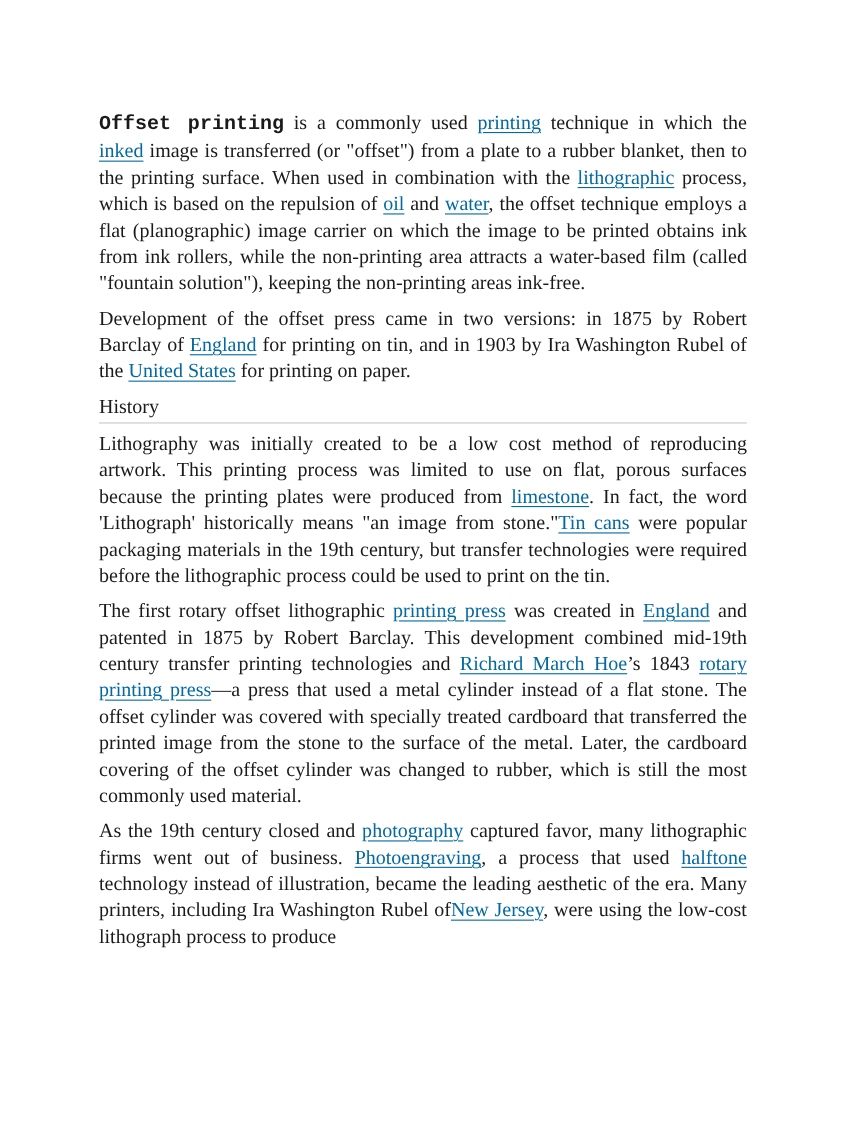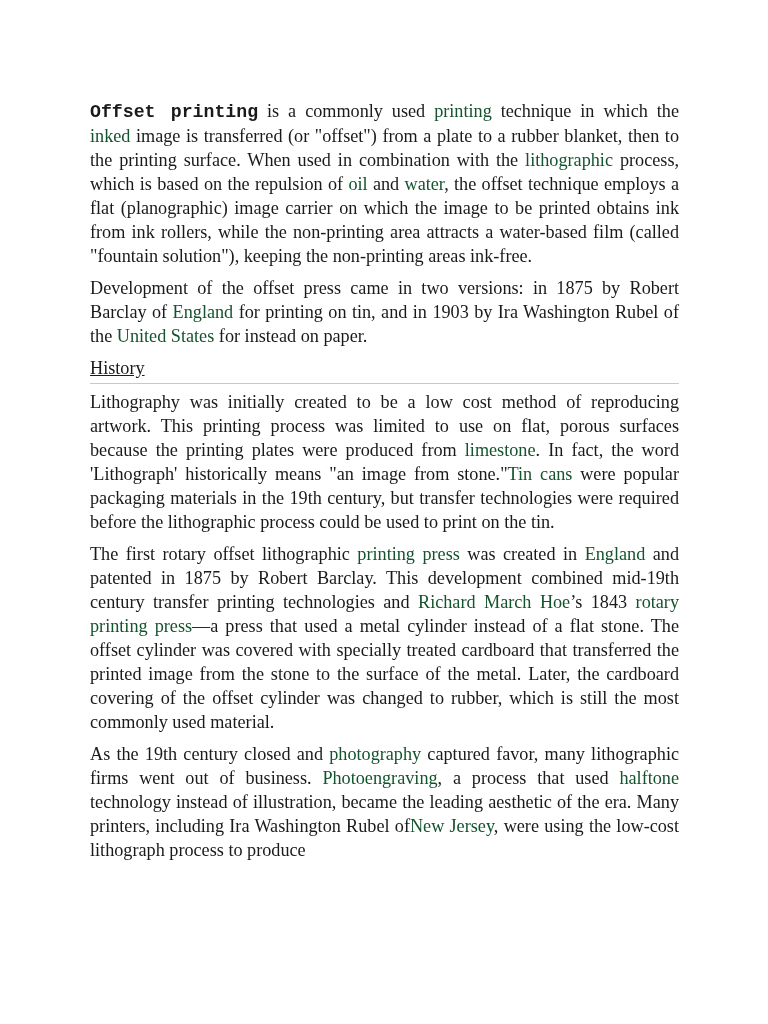--- a/index.html
+++ b/index.html
@@ -21,45 +21,45 @@
       top: 99px;
       width: 589px;
       font-size: 18.2px;
       line-height: 24px;
     }
     p {
       margin: 0 0 8px 0;
       text-align: justify;
     }
     a.link {
-      color: #14532d;
+      color: #0369a1;
+      text-decoration: underline;
       text-decoration-thickness: 1px;
       text-underline-offset: 3px;
     }
     .bold { font-weight: bold; font-family: Liberation Mono, monospace; }
     .heading {
       margin: 4px 0 6px 0;
       padding-bottom: 3px;
       border-bottom: 1px solid #c8c8c8;
       font-weight: normal;
       font-size: 18.2px;
       line-height: 24px;
-      text-decoration: underline;
     }
   </style>
 </head>
 <body>
 
 <div class="page">
   <p>
     <span class="bold">Offset printing</span><span> is a commonly used </span><a class="link">printing</a><span> technique in which the </span><a class="link">inked</a><span> image is transferred (or "offset") from a plate to a rubber blanket, then to the printing surface. When used in combination with the </span><a class="link">lithographic</a><span> process, which is based on the repulsion of </span><a class="link">oil</a><span> and </span><a class="link">water</a><span>, the offset technique employs a flat (planographic) image carrier on which the image to be printed obtains ink from ink rollers, while the non-printing area attracts a water-based film (called "fountain solution"), keeping the non-printing areas ink-free.</span>
   </p>
 
   <p>
-    <span>Development of the offset press came in two versions: in 1875 by Robert Barclay of </span><a class="link">England</a><span> for printing on tin, and in 1903 by Ira Washington Rubel of the </span><a class="link">United States</a><span> for instead on paper.</span>
+    <span>Development of the offset press came in two versions: in 1875 by Robert Barclay of </span><a class="link">England</a><span> for printing on tin, and in 1903 by Ira Washington Rubel of the </span><a class="link">United States</a><span> for printing on paper.</span>
   </p>
 
   <div class="heading">History</div>
 
   <p>
     <span>Lithography was initially created to be a low cost method of reproducing artwork. This printing process was limited to use on flat, porous surfaces because the printing plates were produced from </span><a class="link">limestone</a><span>. In fact, the word 'Lithograph' historically means "an image from stone."</span><a class="link">Tin cans</a><span> were popular packaging materials in the 19th century, but transfer technologies were required before the lithographic process could be used to print on the tin.</span>
   </p>
 
   <p>
     <span>The first rotary offset lithographic </span><a class="link">printing press</a><span> was created in </span><a class="link">England</a><span> and patented in 1875 by Robert Barclay. This development combined mid-19th century transfer printing technologies and </span><a class="link">Richard March Hoe</a><span>’s 1843 </span><a class="link">rotary printing press</a><span>—a press that used a metal cylinder instead of a flat stone. The offset cylinder was covered with specially treated cardboard that transferred the printed image from the stone to the surface of the metal. Later, the cardboard covering of the offset cylinder was changed to rubber, which is still the most commonly used material.</span>

